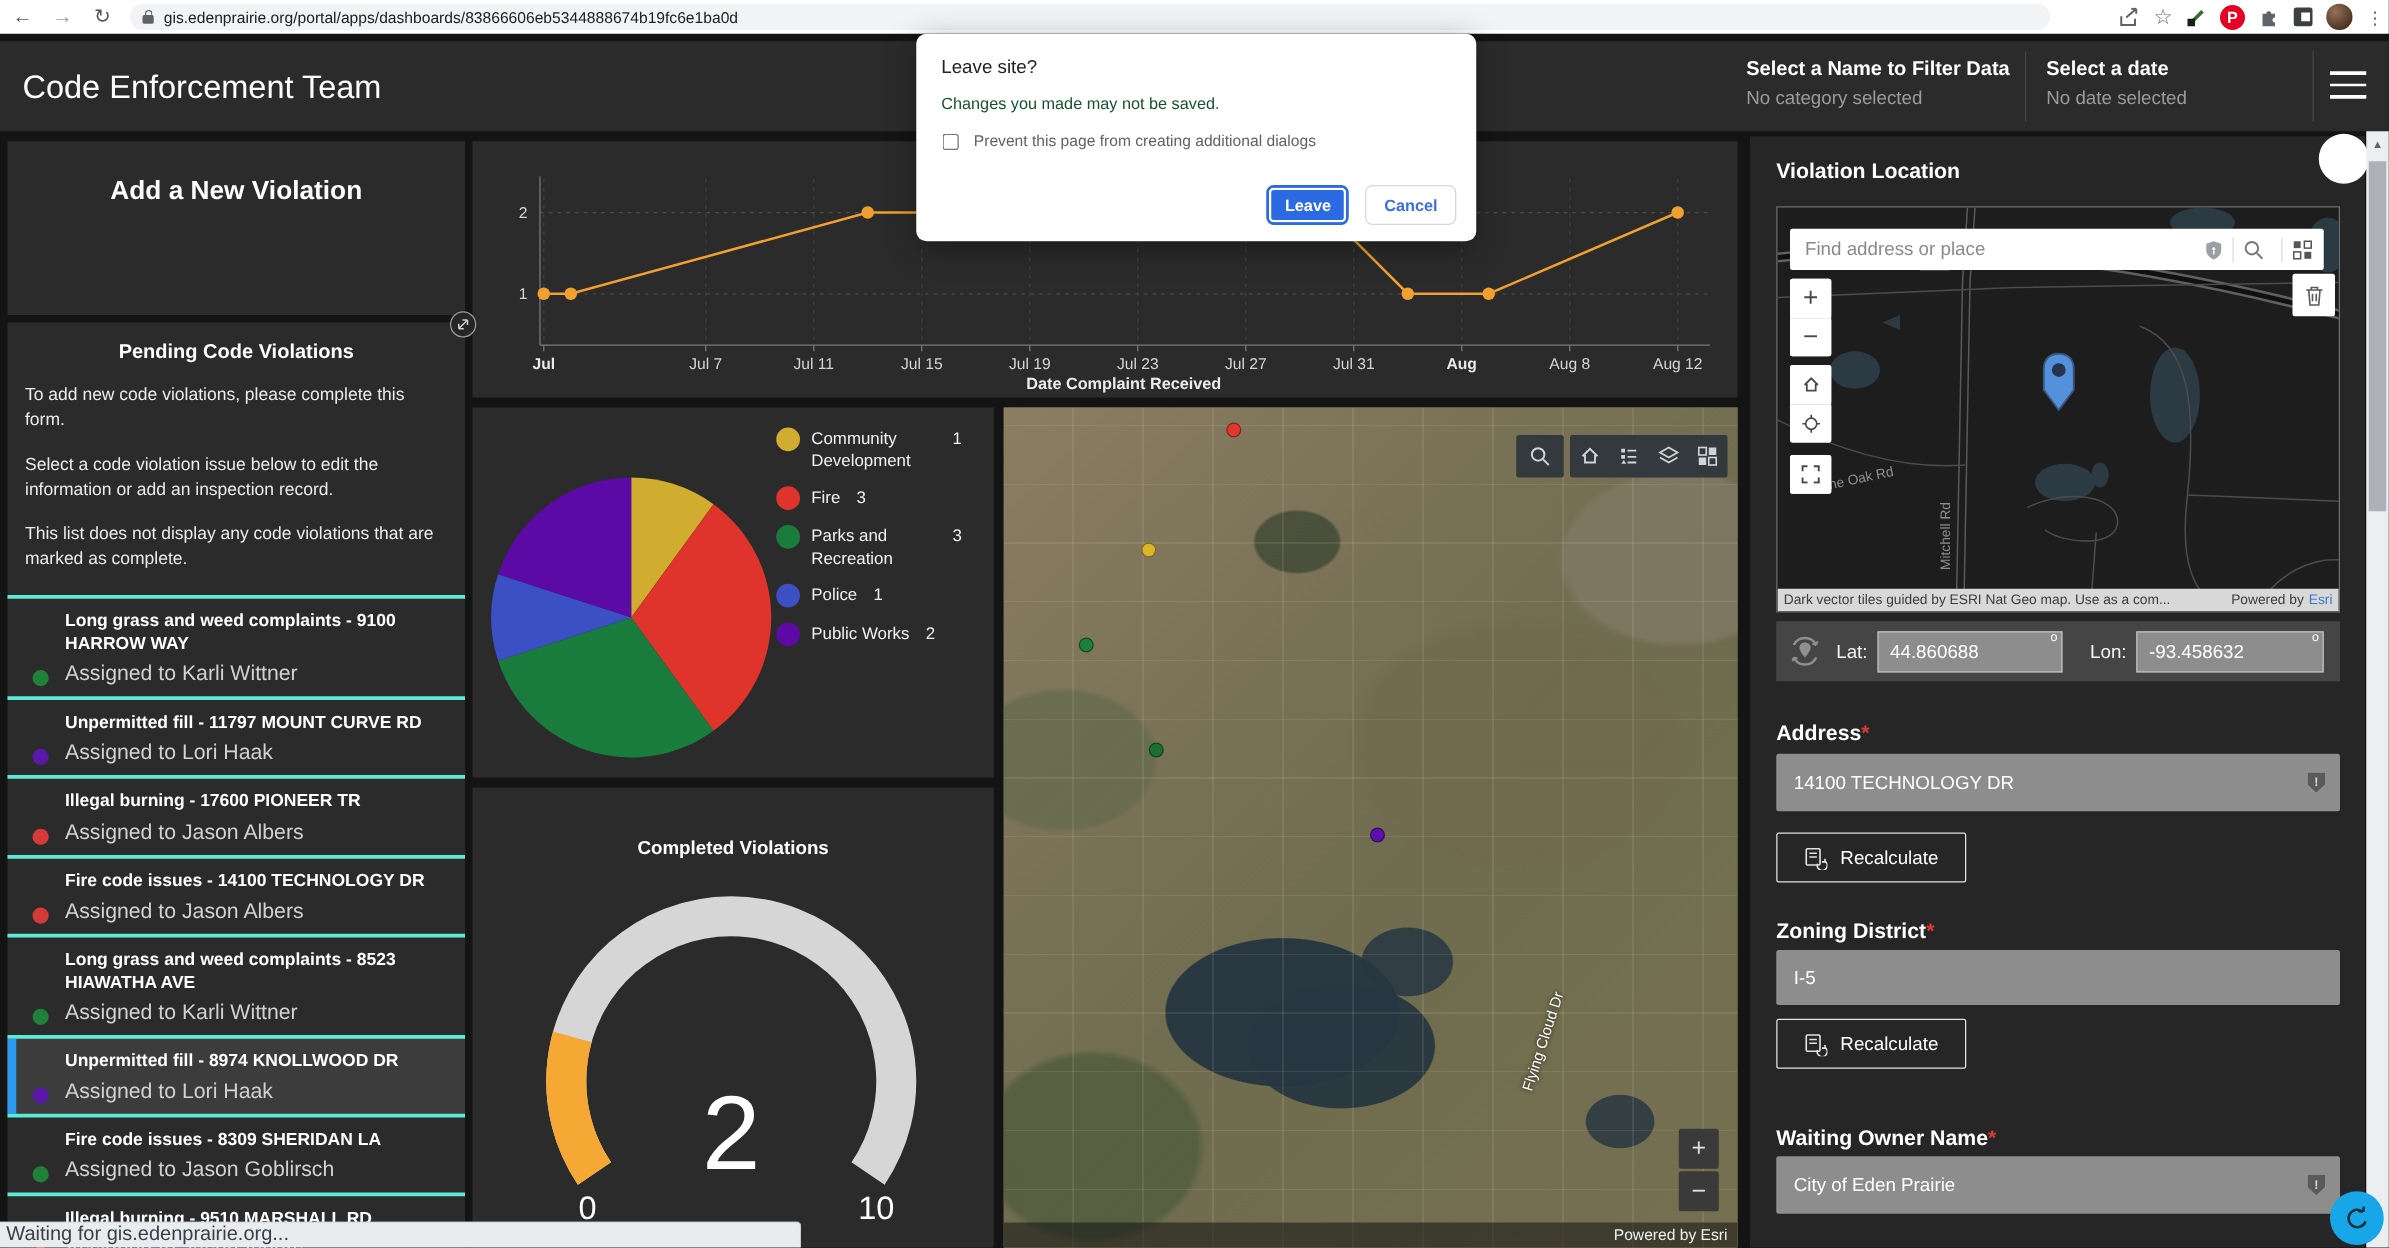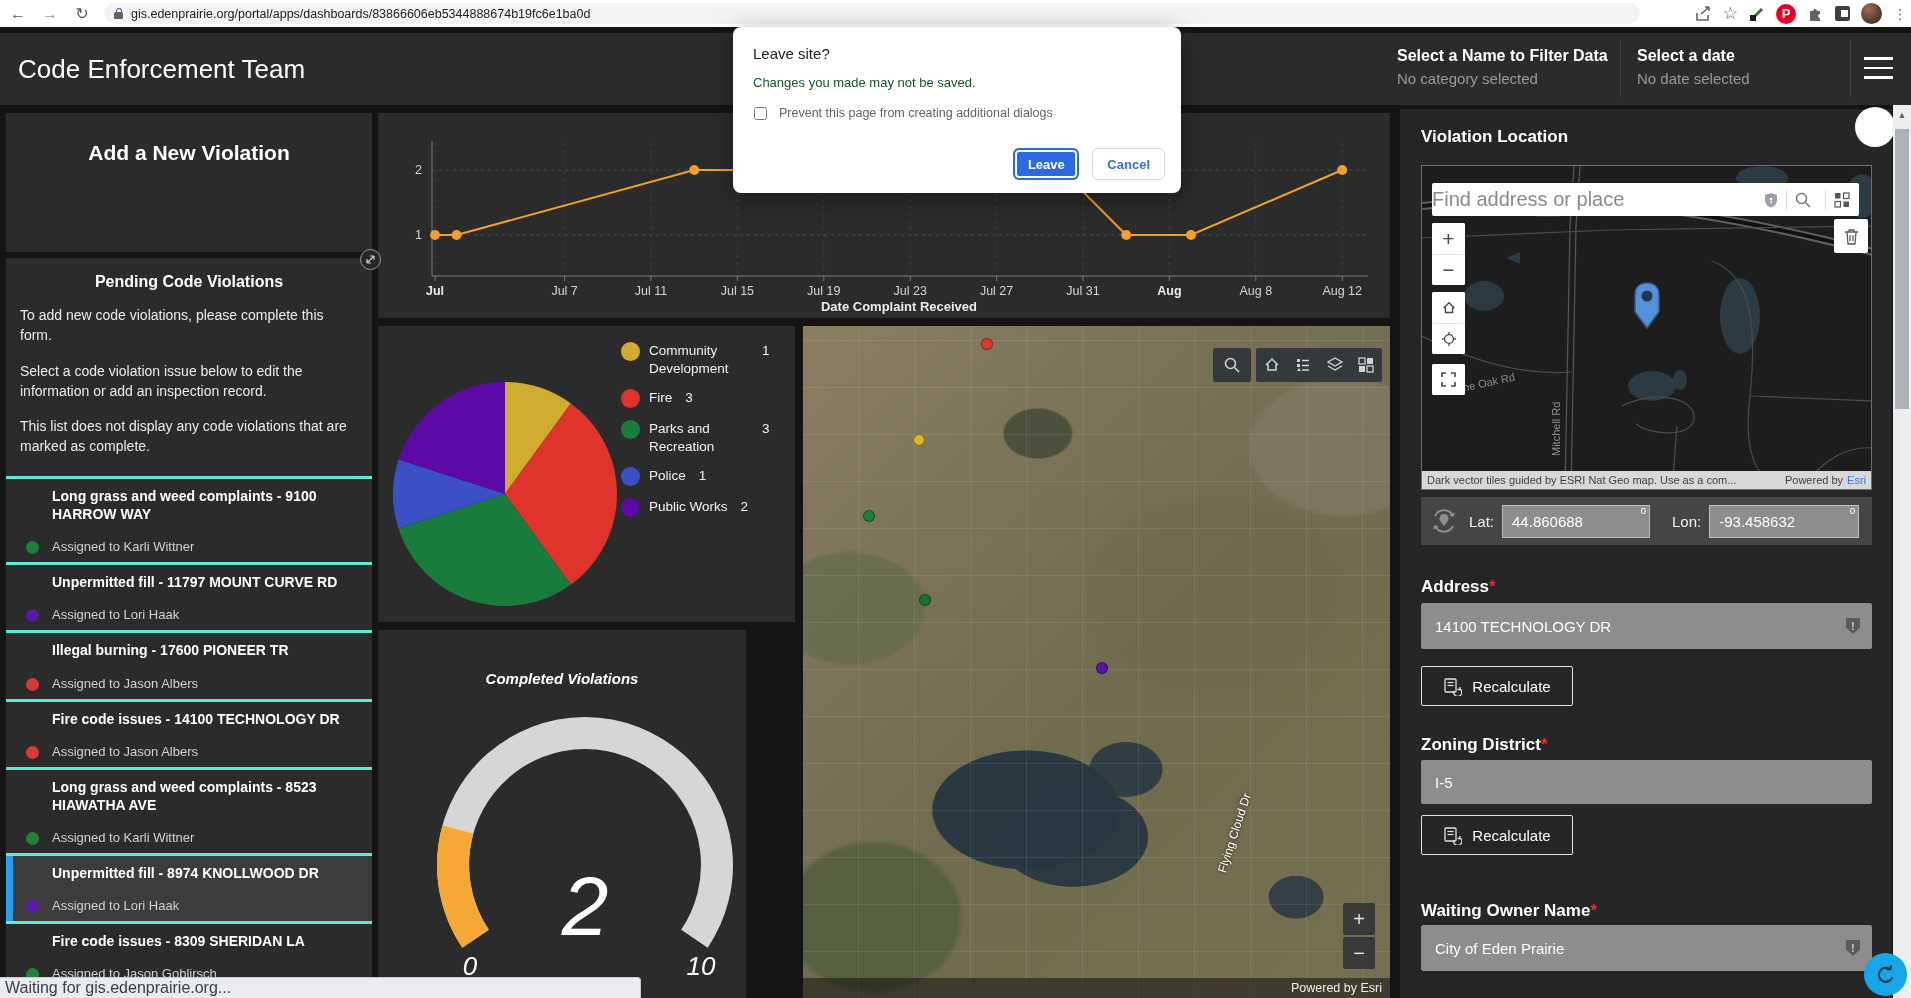--- a/index.html
+++ b/index.html
@@ -51,36 +51,36 @@
     border:1px solid #9a9a9a; z-index:5; display:flex; align-items:center; justify-content:center; }
   .pending-desc { padding:14px 16px 4px 14px; }
   .pending-desc p { font-size:14px; color:#ececec; line-height:1.45; margin-bottom:15px; }
   .v-list { }
   .v-item { position:relative; border-top:3px solid #5eead4; display:flex; align-items:flex-end; padding:8px 8px 8px 20px; }
   .v-item.sel { background:#3c3c3c; }
   .v-bar { position:absolute; left:0; top:0; bottom:0; width:7px; display:none; }
   .v-item.sel .v-bar { display:block; }
   .v-dot { width:13px; height:13px; border-radius:50%; flex:0 0 13px; margin-right:13px; }
   .v-title { font-size:14px; font-weight:bold; color:#fff; line-height:1.3; width:295px; }
-  .v-sub { font-size:13px; color:#d2d2d2; margin-top:16px; }
+  .v-sub { font-size:17px; color:#d2d2d2; margin-top:6px; }
 
   
   .chart-panel { left:378px; top:86px; width:1012px; height:205px; }
   .chart-panel svg .tick { font-size:12.5px; fill:#d5d5d5; }
   .chart-panel svg .tick.bold { font-weight:bold; fill:#eaeaea; }
   .chart-panel svg .axis-title { font-size:13px; font-weight:bold; fill:#ececec; }
 
   .pie-panel { left:378px; top:299px; width:417px; height:296px; }
   .legend { position:absolute; left:243px; top:16px; display:flex; flex-direction:column; gap:12px; }
   .lg-item { display:flex; align-items:flex-start; }
   .lg-dot { width:19px; height:19px; border-radius:50%; flex:0 0 19px; margin-right:9px; }
   .lg-label { font-size:13.5px; color:#f2f2f2; line-height:1.3; max-width:100px; }
   .lg-count { font-size:13.5px; color:#f2f2f2; margin-left:13px; line-height:1.3; }
 
-  .gauge-panel { left:378px; top:603px; width:368px; height:368px;font-style:italic; }
+  .gauge-panel { left:378px; top:603px; width:417px; height:368px; }
   .gauge-title { text-align:center; font-size:15px; font-weight:bold; color:#fff; padding-top:40px; }
   .gauge-panel svg { position:absolute; left:0; top:0; }
 
   
   .map-panel { left:803px; top:299px; width:587px; height:672px; overflow:hidden;
     background-color:#7d7258;
     background-image:
       radial-gradient(ellipse 150px 95px at 38% 72%, rgba(39,54,64,.97) 0 62%, rgba(39,54,64,0) 63%),
       radial-gradient(ellipse 120px 80px at 46% 76%, rgba(39,54,64,.95) 0 62%, rgba(39,54,64,0) 63%),
       radial-gradient(ellipse 60px 45px at 55% 66%, rgba(42,57,66,.9) 0 60%, rgba(42,57,66,0) 62%),
@@ -107,21 +107,21 @@
     transform:rotate(-72deg); text-shadow:0 0 3px #3a3a2a, 0 0 3px #3a3a2a; }
   .map-marker { position:absolute; width:12px; height:12px; border-radius:50%; border:1px solid rgba(0,0,0,.4); }
 
   
   .right-panel { left:1400px; top:82px; width:492px; height:889px; background:#262626; }
   .vl-title { position:absolute; left:21px; top:18px; font-size:17px; font-weight:bold; color:#fff; }
   .mini-map { position:absolute; left:21px; top:56px; width:451px; height:325px; border:1px solid #6f6f6f; background:#1d1d1d; overflow:hidden; }
   .mm-roads { position:absolute; left:0; top:0; }
   .searchbar { position:absolute; left:10px; top:17px; width:427px; height:33px; background:#fff; border-radius:2px;
     display:flex; align-items:center; }
-  .searchbar input { flex:1; border:none; outline:none; font-size:20px; color:#8b5cf6; background:transparent;
+  .searchbar input { flex:1; border:none; outline:none; font-size:15px; color:#8b5cf6; padding-left:12px; background:transparent;
     font-family:"Liberation Sans", sans-serif; }
   .searchbar input::placeholder { color:#8a8a8a; }
   .sb-sep { width:1px; height:20px; background:#dcdcdc; margin:0 7px; }
   .ctl { position:absolute; background:#fff; border-radius:2px; display:flex; flex-direction:column; }
   .ctl button { width:33px; height:31px; background:#fff; border:none; color:#4a4a4a; font-size:21px; line-height:28px;
     display:flex; align-items:center; justify-content:center; border-radius:2px; padding:0; }
   .ctl button + button { border-top:1px solid #e4e4e4; }
   .trash-btn { position:absolute; right:3px; top:53px; width:34px; height:34px; background:#fff; border-radius:2px;
     display:flex; align-items:center; justify-content:center; border:none; }
   .map-pin { position:absolute; left:211px; top:116px; }

